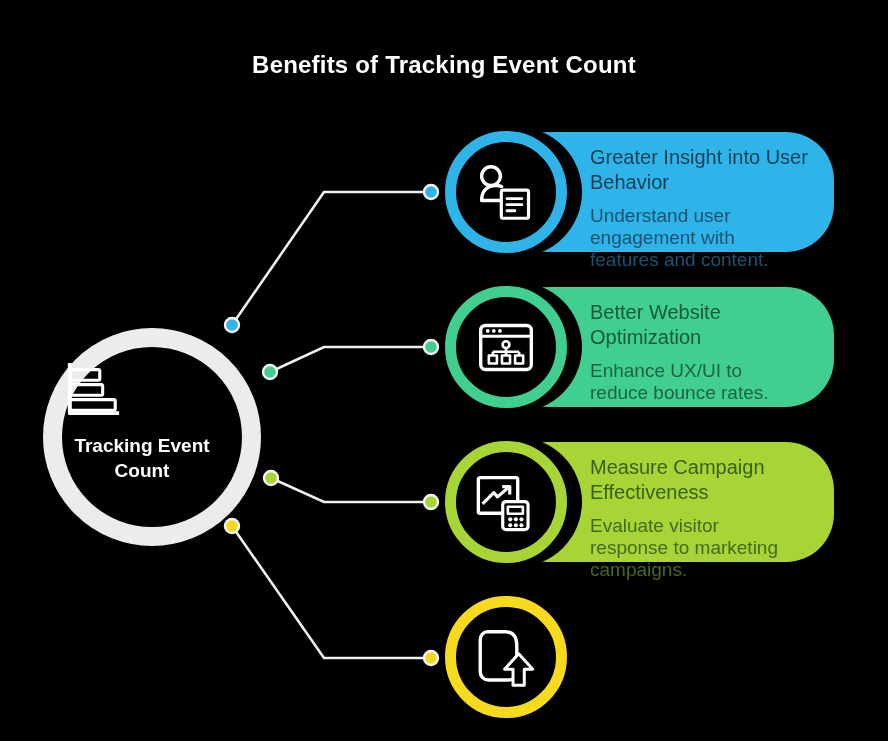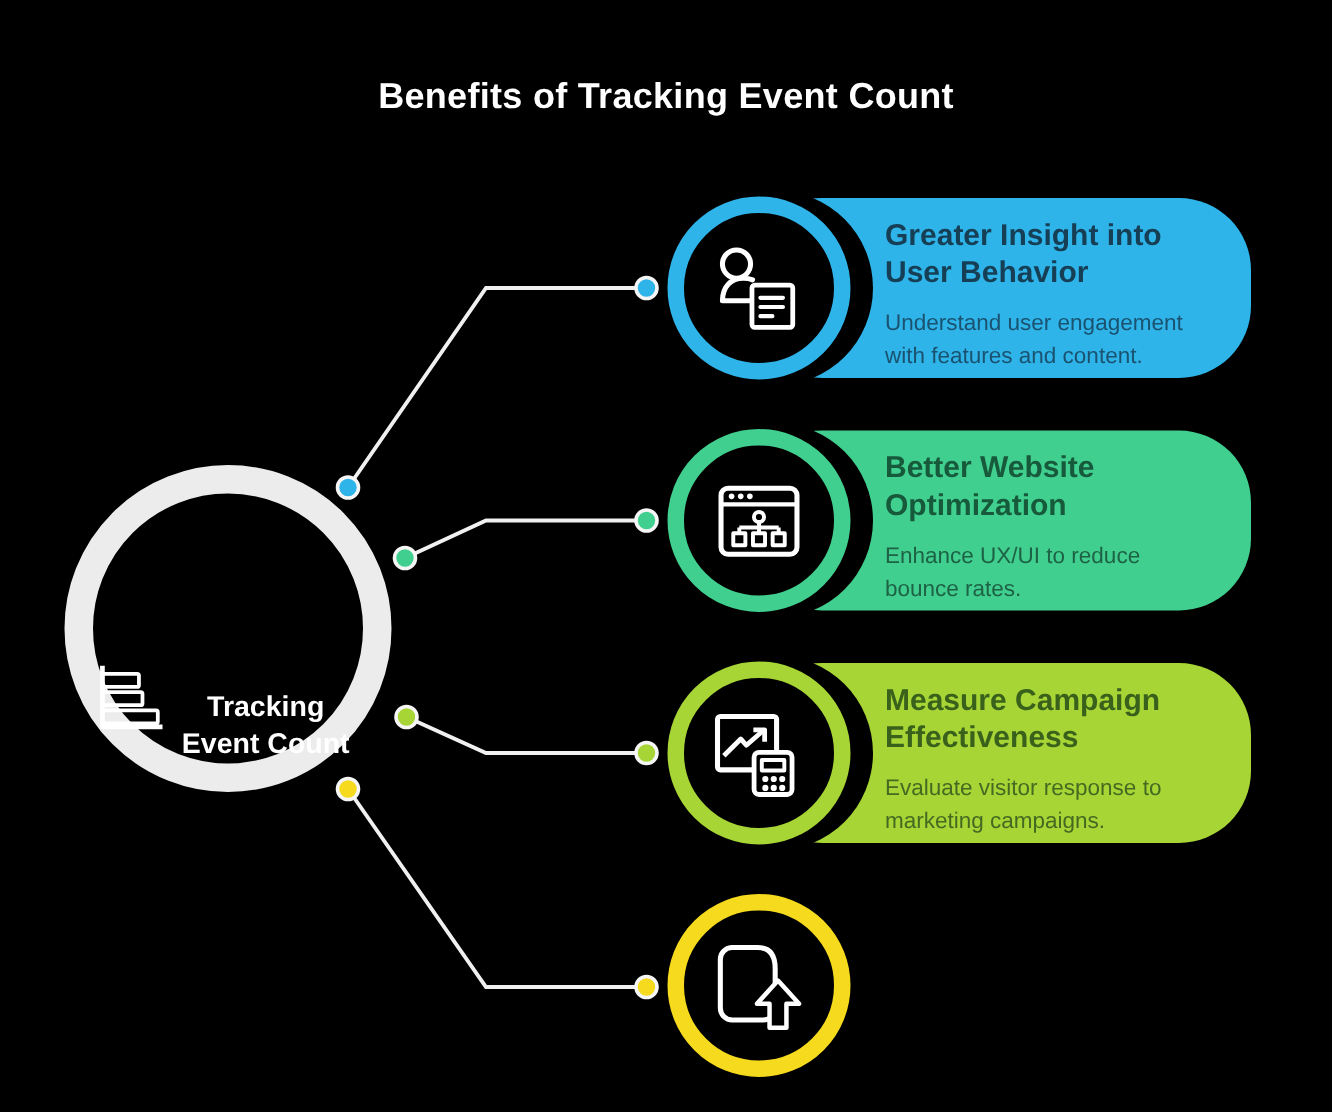--- a/index.html
+++ b/index.html
@@ -12,47 +12,47 @@
   .page-title {
     position:absolute; top:51px; left:0; width:888px;
     text-align:center; color:var(--title-text,#fff);
     font-size:24px; font-weight:bold; letter-spacing:.2px;
     z-index:3;
   }
   .connector-layer { position:absolute; left:0; top:0; z-index:1; }
 
   
   .hub {
-    position:absolute; left:43px; top:310px; width:218px; height:218px;
+    position:absolute; left:43px; top:328px; width:218px; height:218px;
     border-radius:50%; border:19px solid var(--ring,#ececec); background:#000;
-    z-index:2; display:flex; align-items:flex-end;
+    z-index:2; display:flex; flex-direction:column; align-items:flex-start;
     padding-top:13px;
   }
   .hub-icon { margin-bottom:15px; }
   .hub-label {
     width:160px; text-align:center; color:#fff;
     font-size:19px; font-weight:bold; line-height:25px;
   }
 
   
   .row { position:absolute; left:0; width:888px; height:120px; z-index:2; }
   .row.r0 { top:132px; } .row.r1 { top:287px; }
   .row.r2 { top:442px; } .row.r3 { top:597px; }
   .card-body {
     position:absolute; left:500px; top:0; width:334px; height:120px;
     border-radius:48px; background:var(--card);
     padding:13px 0 0 90px;
   }
   .card-title {
     max-width:222px; color:var(--title-c);
-    font-size:20px; font-weight:bold; line-height:25px;
+    font-size:20px; font-weight:normal; line-height:25px;
   }
   .card-desc {
     max-width:202px; margin-top:10px; color:var(--desc-c);
-    font-size:15px; line-height:22px;
+    font-size:19px; line-height:22px;
   }
   .shadow-circle {
     position:absolute; left:452px; top:-5px; width:130px; height:130px;
     border-radius:50%; background:#000;
   }
   .icon-ring {
     position:absolute; left:445px; top:-1px; width:122px; height:122px;
     border-radius:50%; border:11px solid var(--card); background:#000;
     display:flex; align-items:center; justify-content:center;
   }

